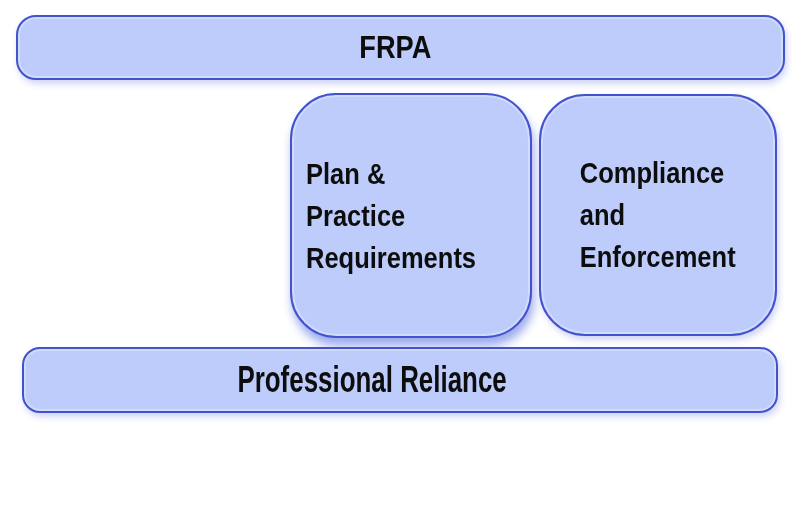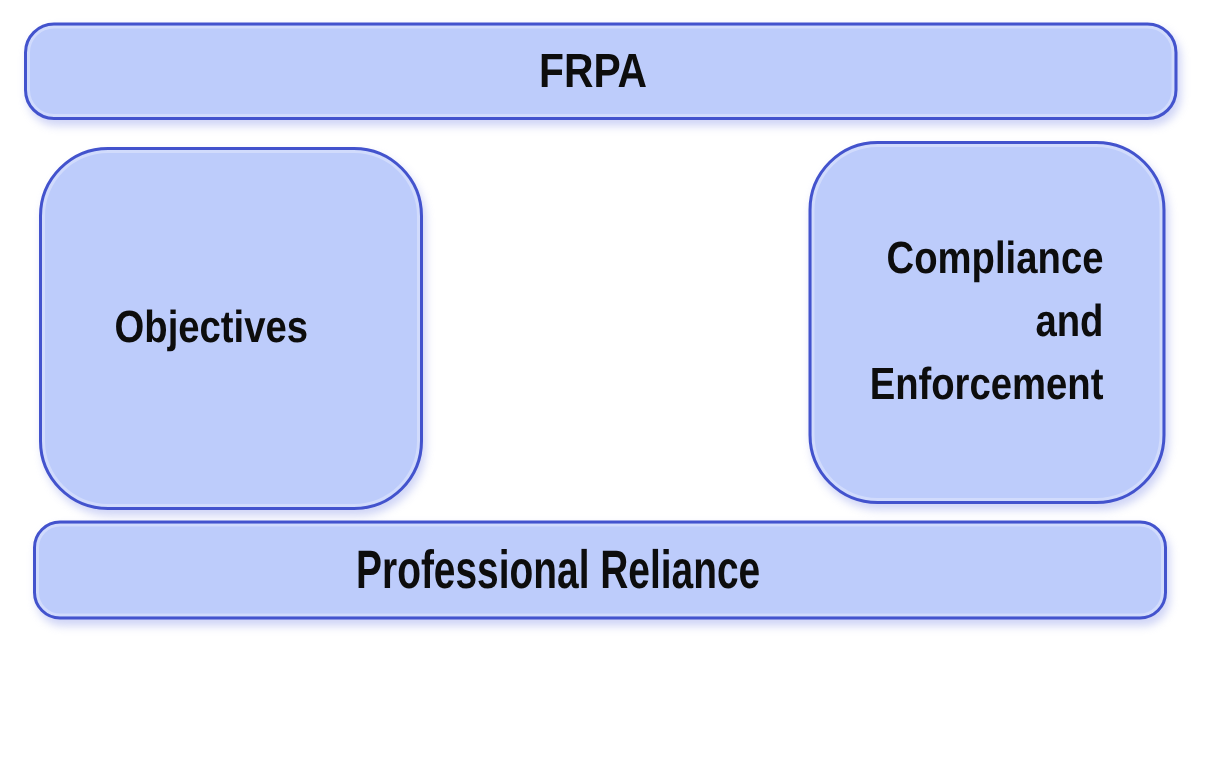--- a/index.html
+++ b/index.html
@@ -16,21 +16,21 @@
     overflow: hidden;
   }
   .shape {
     position: absolute;
     box-sizing: border-box;
     background: var(--fill, #bdccfb);
     border: 2px solid var(--border, #4353cd);
     display: flex;
     align-items: center;
     justify-content: center;
-    text-align: right;
+    text-align: left;
     box-shadow: 2px 4px 6px rgba(150, 162, 235, 0.45),
                 inset 0 0 0 2px rgba(255, 255, 255, 0.30);
   }
   .shape.shadowed {
     box-shadow: 2px 8px 10px rgba(140, 156, 235, 0.85),
                 inset 0 0 0 2px rgba(255, 255, 255, 0.30);
   }
   .label {
     display: block;
     font-weight: 700;
@@ -61,24 +61,28 @@
 </style>
 </head>
 <body>
 
 <div class="canvas">
 
   <div class="shape frpa-bar">
     <span class="label lbl-frpa">FRPA</span>
   </div>
 
-  <div class="shape box box-objectives">
-    <span class="label lbl-box shift-obj">Objectives</span>
+
+  <div class="shape box box-plan shadowed">
+    <div class="label lbl-box shift-plan">
+      <span class="line">Plan &amp;</span>
+      <span class="line">Practice</span>
+      <span class="line">Requirements</span>
+    </div>
   </div>
-
 
   <div class="shape bar-pr">
     <span class="label lbl-bar">Professional Reliance</span>
   </div>
 
   <div class="shape box box-compliance">
     <div class="label lbl-box shift-none">
       <span class="line">Compliance</span>
       <span class="line">and</span>
       <span class="line">Enforcement</span>

